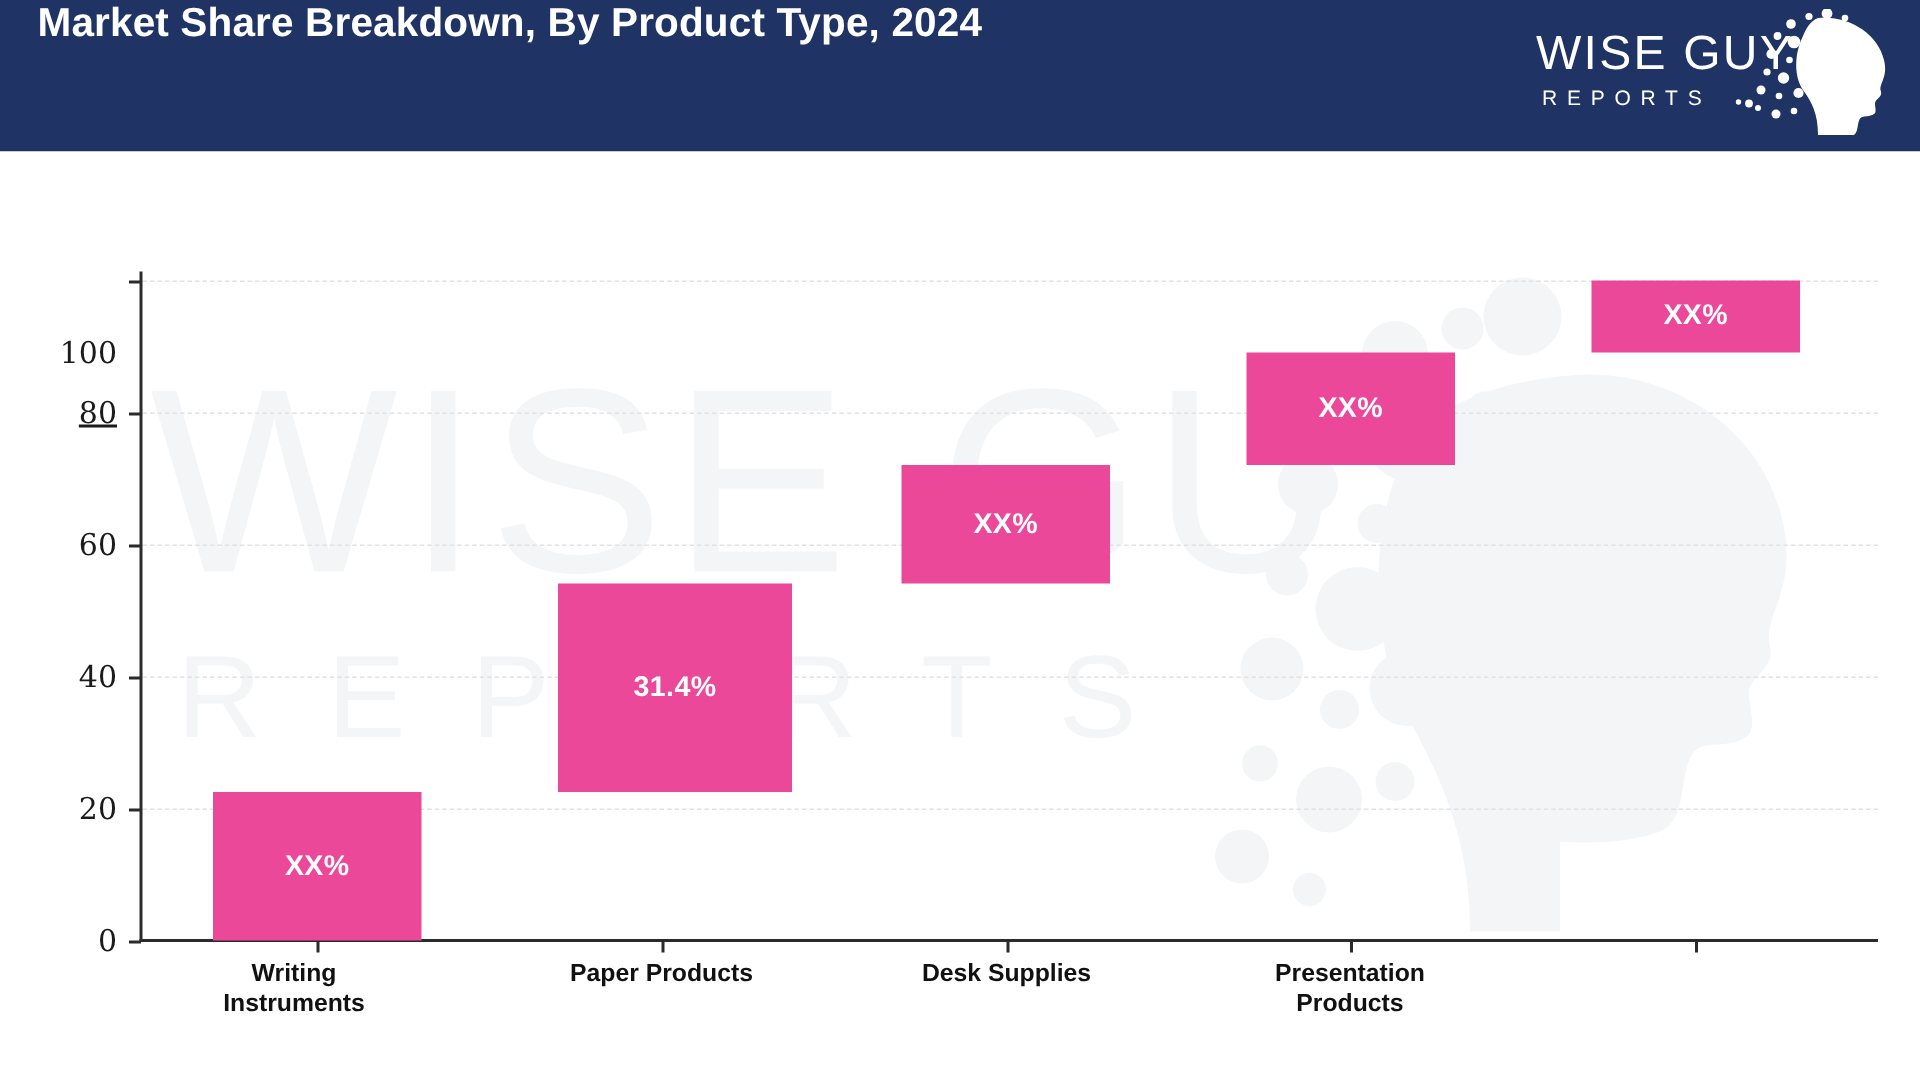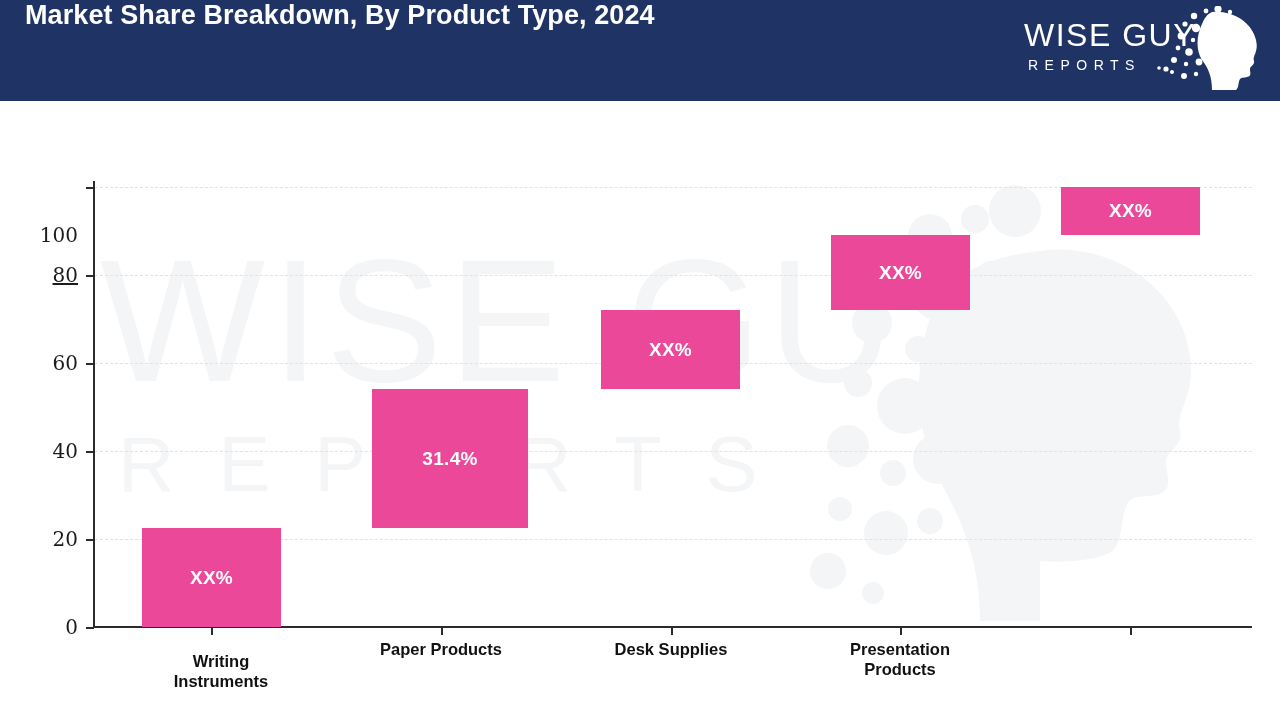--- a/index.html
+++ b/index.html
@@ -223,21 +223,21 @@
     <div class="bar" style="left:1061px; width:139px; top:86px; height:48px;">
       <span class="bar-label">XX%</span>
     </div>
 
     <div class="xtick" style="left:211px;"></div>
     <div class="xtick" style="left:441px;"></div>
     <div class="xtick" style="left:671px;"></div>
     <div class="xtick" style="left:900px;"></div>
     <div class="xtick" style="left:1130px;"></div>
 
-    <div class="xlabel" style="left:221px;margin-top:12px;">
+    <div class="xlabel" style="left:196px;">
       <div>Writing</div>
       <div>Instruments</div>
     </div>
     <div class="xlabel" style="left:441px;">
       <div>Paper Products</div>
     </div>
     <div class="xlabel" style="left:671px;">
       <div>Desk Supplies</div>
     </div>
     <div class="xlabel" style="left:900px;">

